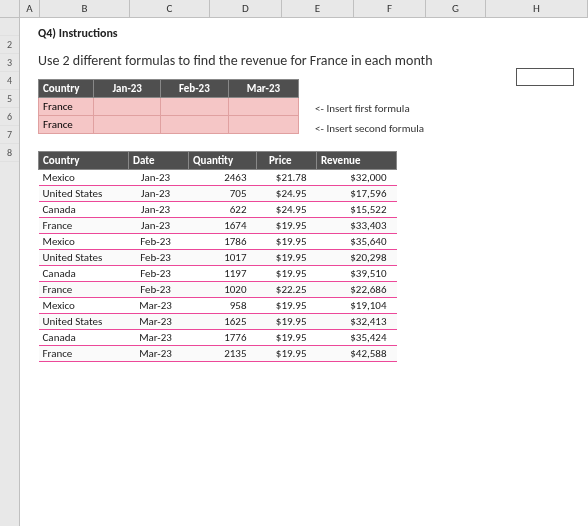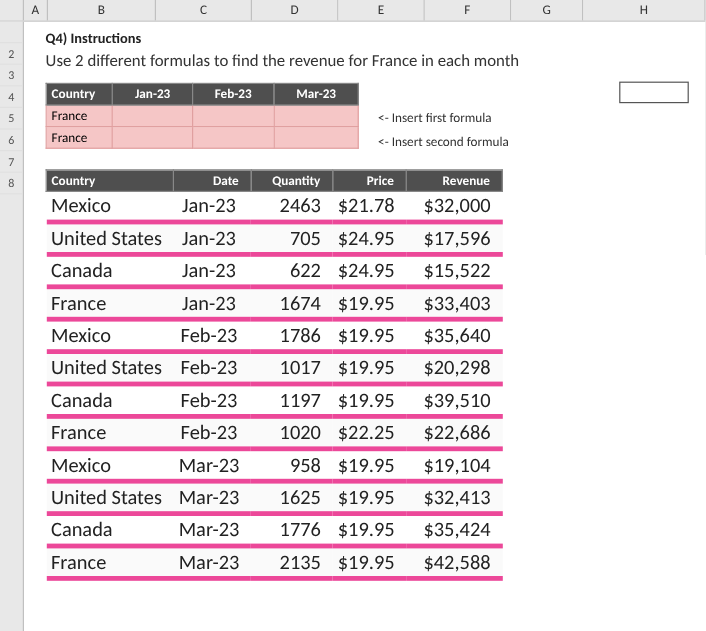--- a/index.html
+++ b/index.html
@@ -55,21 +55,21 @@
       padding: 0;
     }
     
     .instructions {
       padding: 8px 0 6px 18px;
     }
     .instructions .q4-title {
       font-weight: bold;
       font-size: 12px;
       color: #222;
-      margin-bottom: 2px;
+      margin-bottom: 12px;
     }
     .instructions .q4-desc {
       font-size: 14px;
       color: #333;
     }
     
     .summary-area {
       display: flex;
       align-items: flex-start;
       margin-left: 18px;
@@ -140,26 +140,26 @@
     }
     .main-table th {
       background: #4f4f4f;
       color: white;
       padding: 2px 10px 2px 4px;
       font-size: 11px;
       font-weight: 600;
       border: 1px solid #888;
       text-align: left;
     }
-    .main-table th.right { text-align: right; }
+    .main-table th.right { }
     .main-table td {
       padding: 1px 10px 1px 4px;
-      font-size: 17px;
+      font-size: 11px;
       color: #222;
-      border-bottom: 4px solid #ec4899;
+      border-bottom: 1px solid #ec4899;
       white-space: nowrap;
     }
     .main-table td.right { text-align: right; }
     .main-table td.center { text-align: center; }
     .main-table tr:nth-child(even) td { background: #fafafa; }
   </style>
 </head>
 <body>
 
 <div class="spreadsheet">

